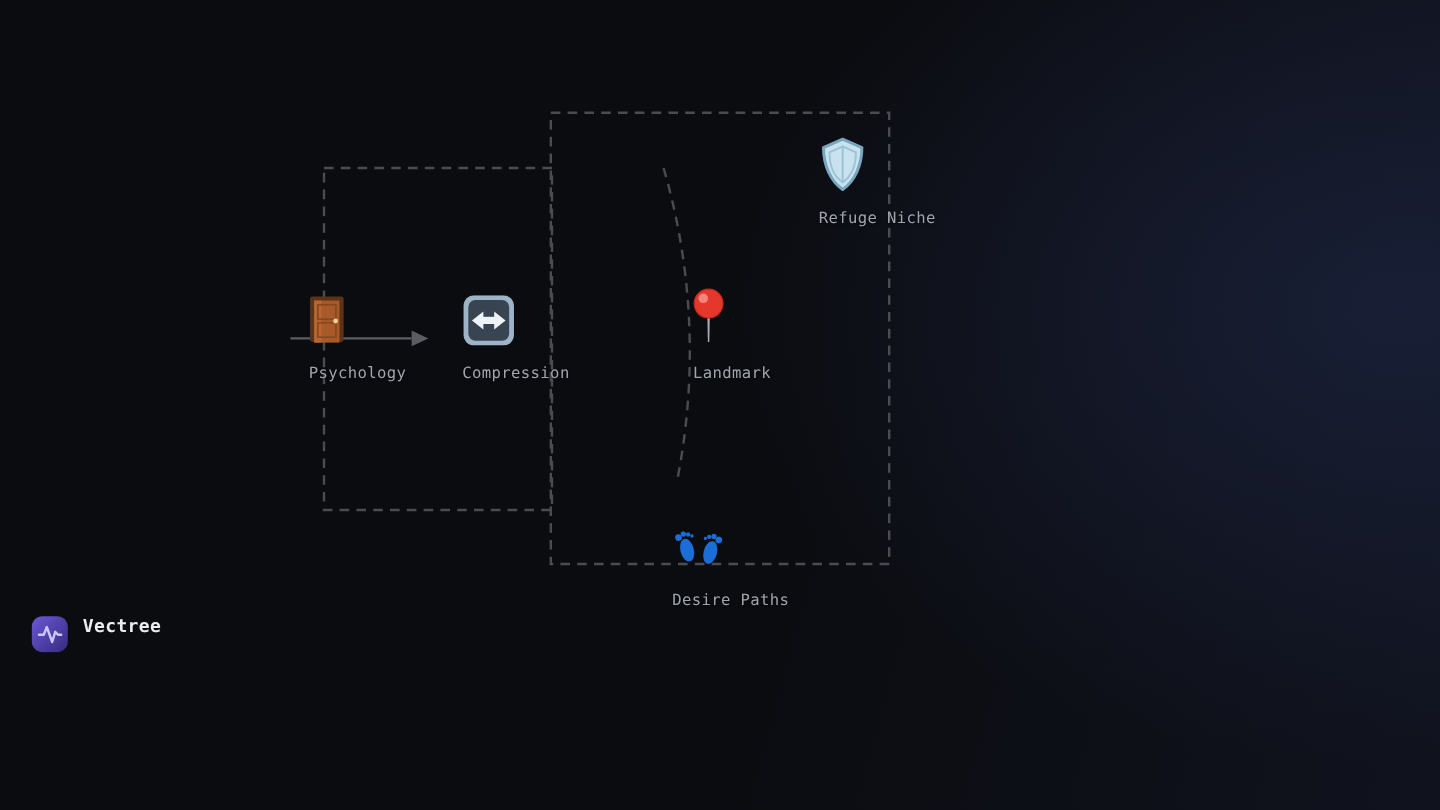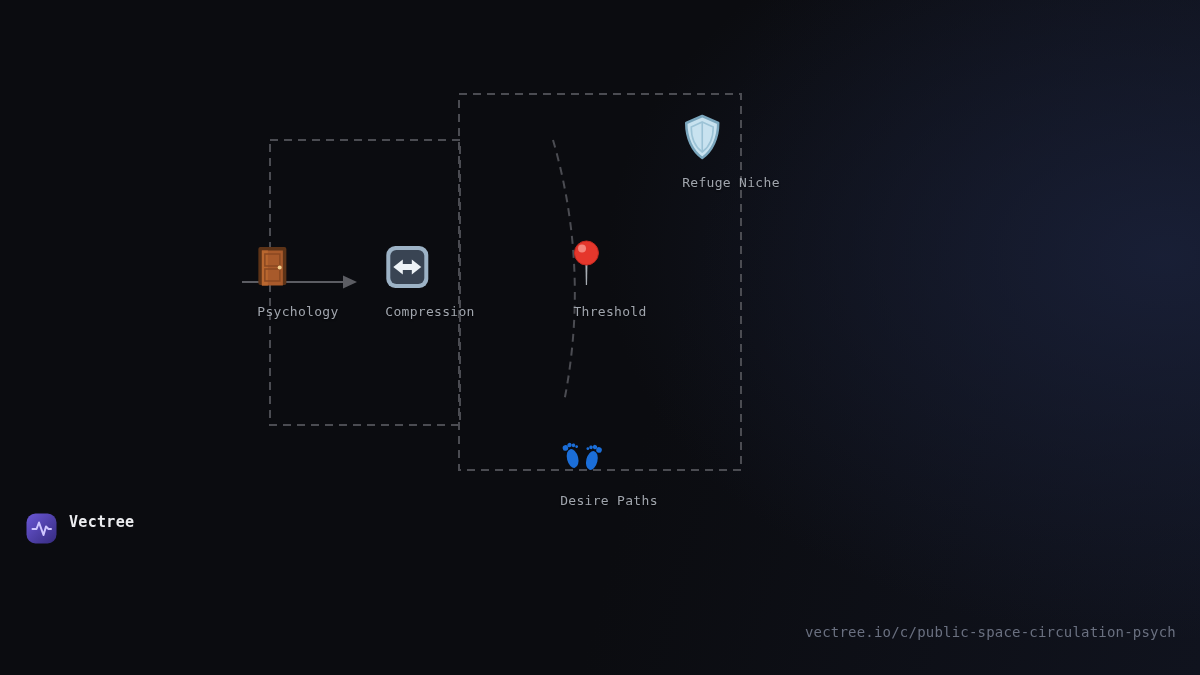--- a/index.html
+++ b/index.html
@@ -94,21 +94,21 @@
 
   <div class="node" style="left:610px; top:240px; --gap:18px">
     <span class="icon">
       <svg width="26" height="46" viewBox="0 0 26 46">
         <path d="M12,24 L14,24 L13.6,45 L12.4,45 Z" fill="#a8adb3"></path>
         <circle cx="13" cy="13" r="12" fill="#e5372c"></circle>
         <circle cx="13" cy="13" r="12" fill="none" stroke="#c32a20" stroke-width="1"></circle>
         <circle cx="8.6" cy="8.6" r="4" fill="#f6897f" opacity="0.95"></circle>
       </svg>
     </span>
-    <span class="label">Threshold</span>
+    <span class="label">Landmark</span>
   </div>
 
   <div class="node" style="left:731px; top:114px; --gap:15px">
     <span class="icon">
       <svg width="40" height="46" viewBox="0 0 40 46">
         <path d="M20,2 L36,9 C36,24 30,37 20,44 C10,37 4,24 4,9 Z" fill="#c8e2ef" stroke="#7aa6bd" stroke-width="2.5" stroke-linejoin="round"></path>
         <path d="M20,8 L31,13 C31,24 27,33 20,38 C13,33 9,24 9,13 Z" fill="none" stroke="#9cc3d6" stroke-width="1.6"></path>
         <path d="M20,8 L20,38" stroke="#9cc3d6" stroke-width="1.6"></path>
       </svg>
     </span>
@@ -149,15 +149,14 @@
           </linearGradient>
         </defs>
         <rect x="0.5" y="0.5" width="30" height="30" rx="9" fill="url(#lg)"></rect>
         <polyline points="6.5,16 10.5,16 13,9.5 17.5,22 20,13.5 22.5,16 25,16" fill="none" stroke="#cfc6ff" stroke-width="2" stroke-linecap="round" stroke-linejoin="round"></polyline>
       </svg>
     </span>
     <span class="brand-name">Vectree</span>
   </div>
 
 
-  <div class="page-url">vectree.io/c/public-space-circulation-psych</div>
 
 </div>
 
 </body></html>

